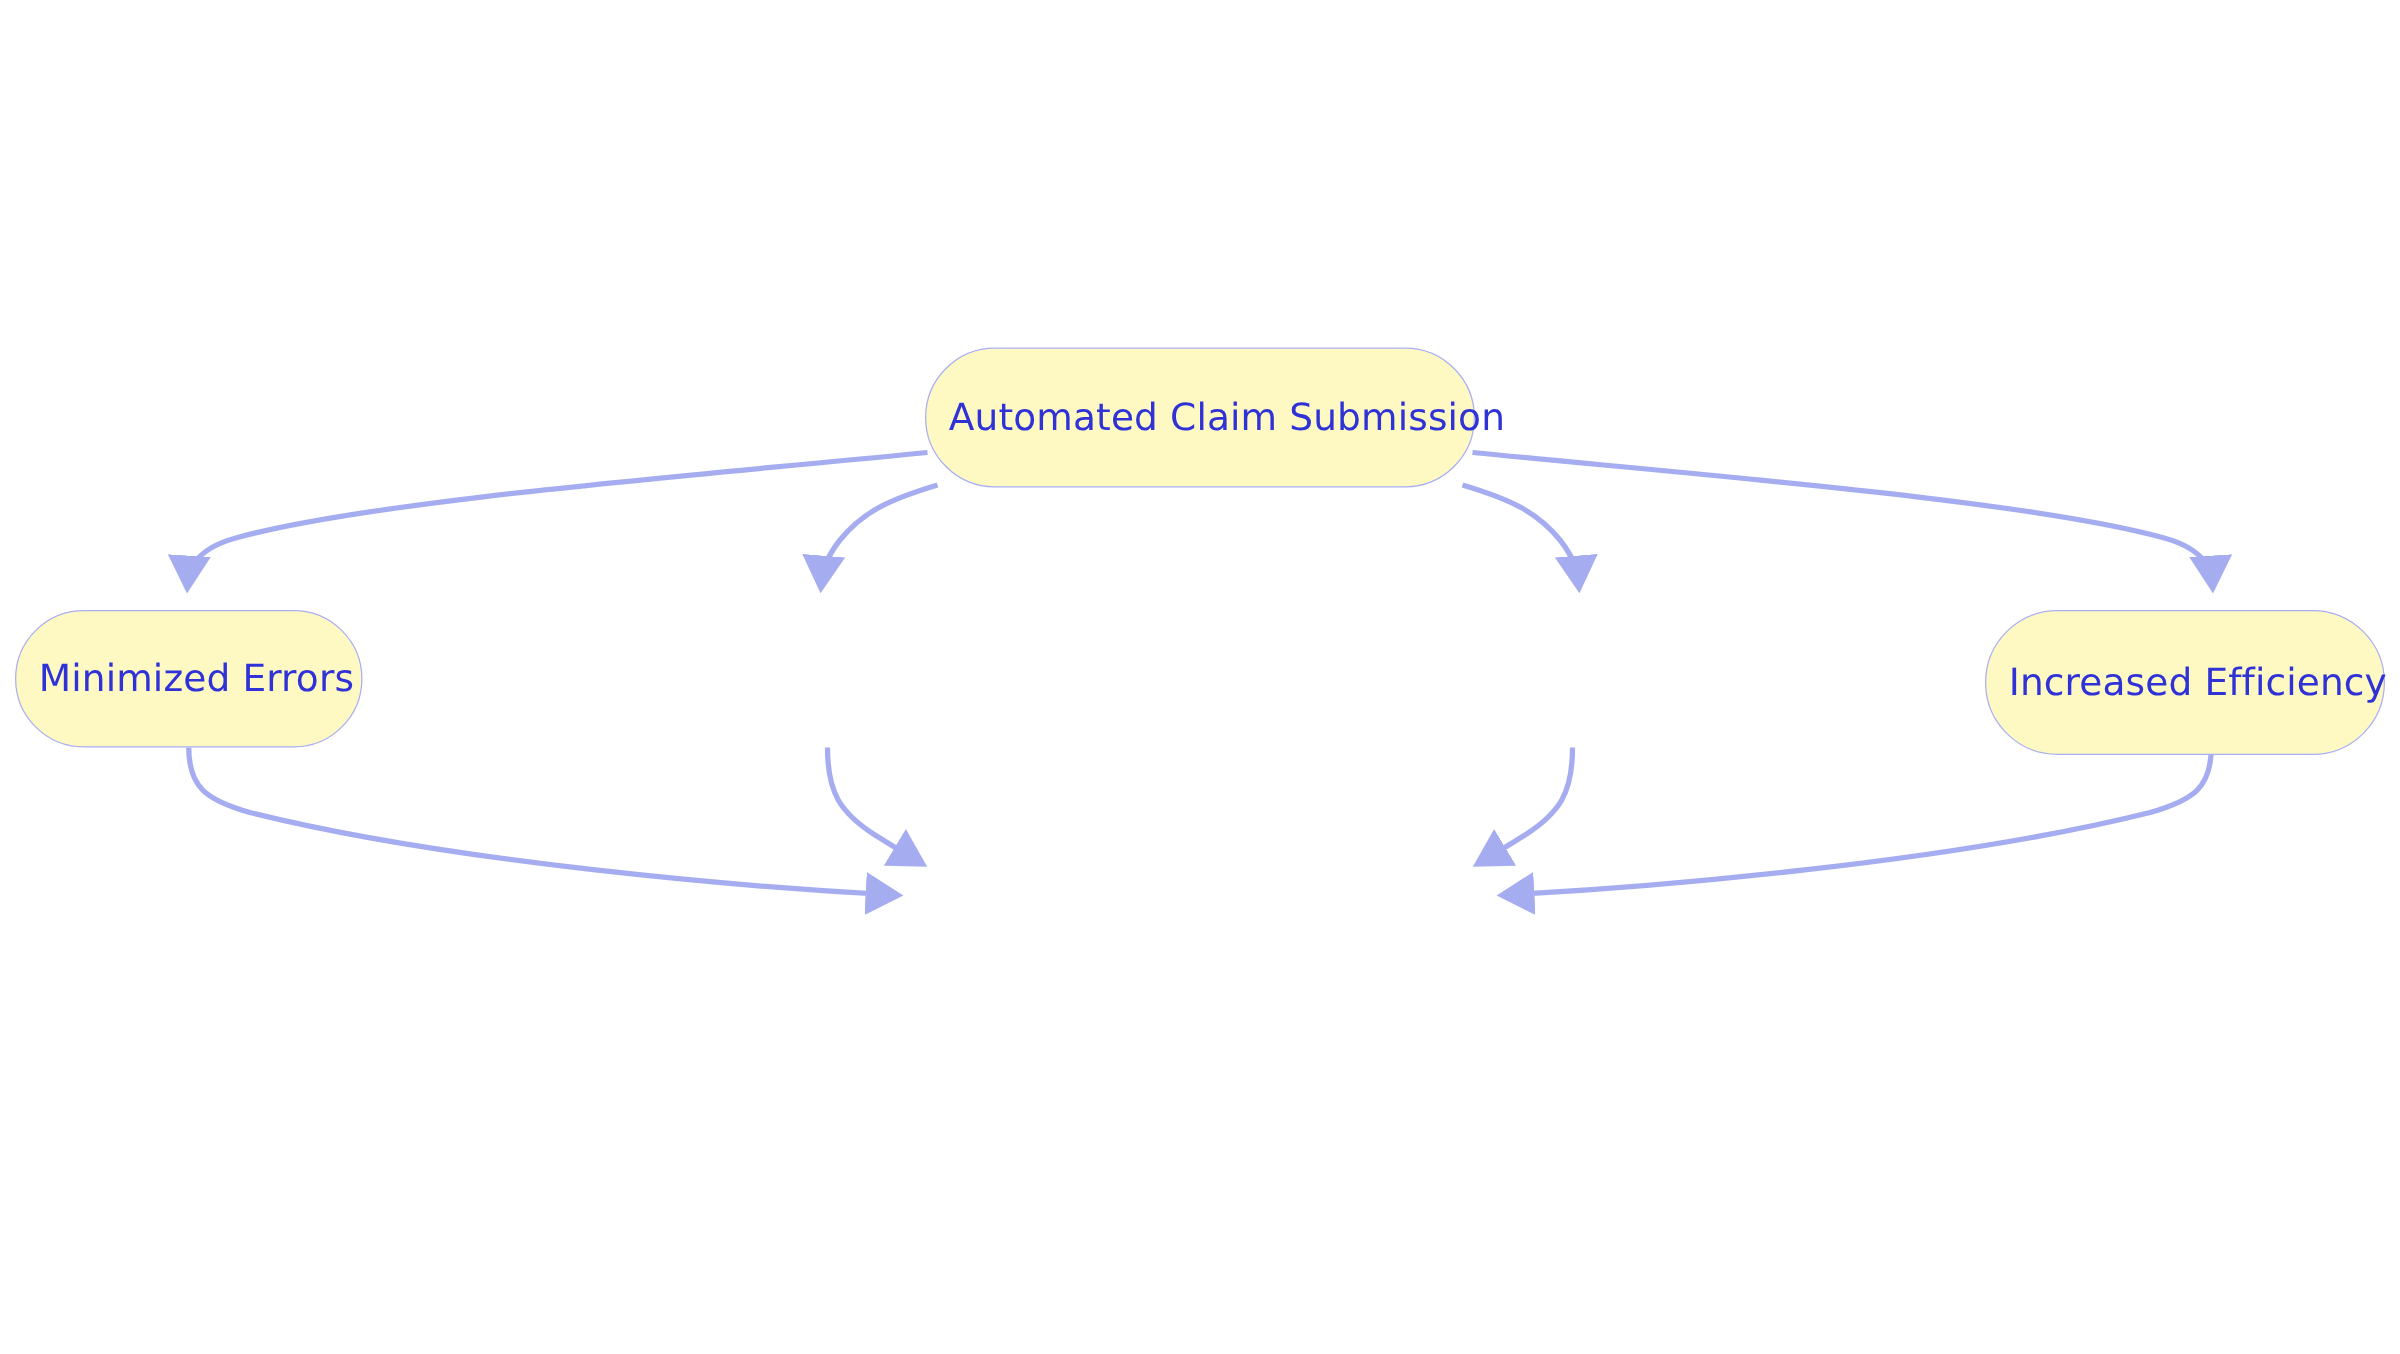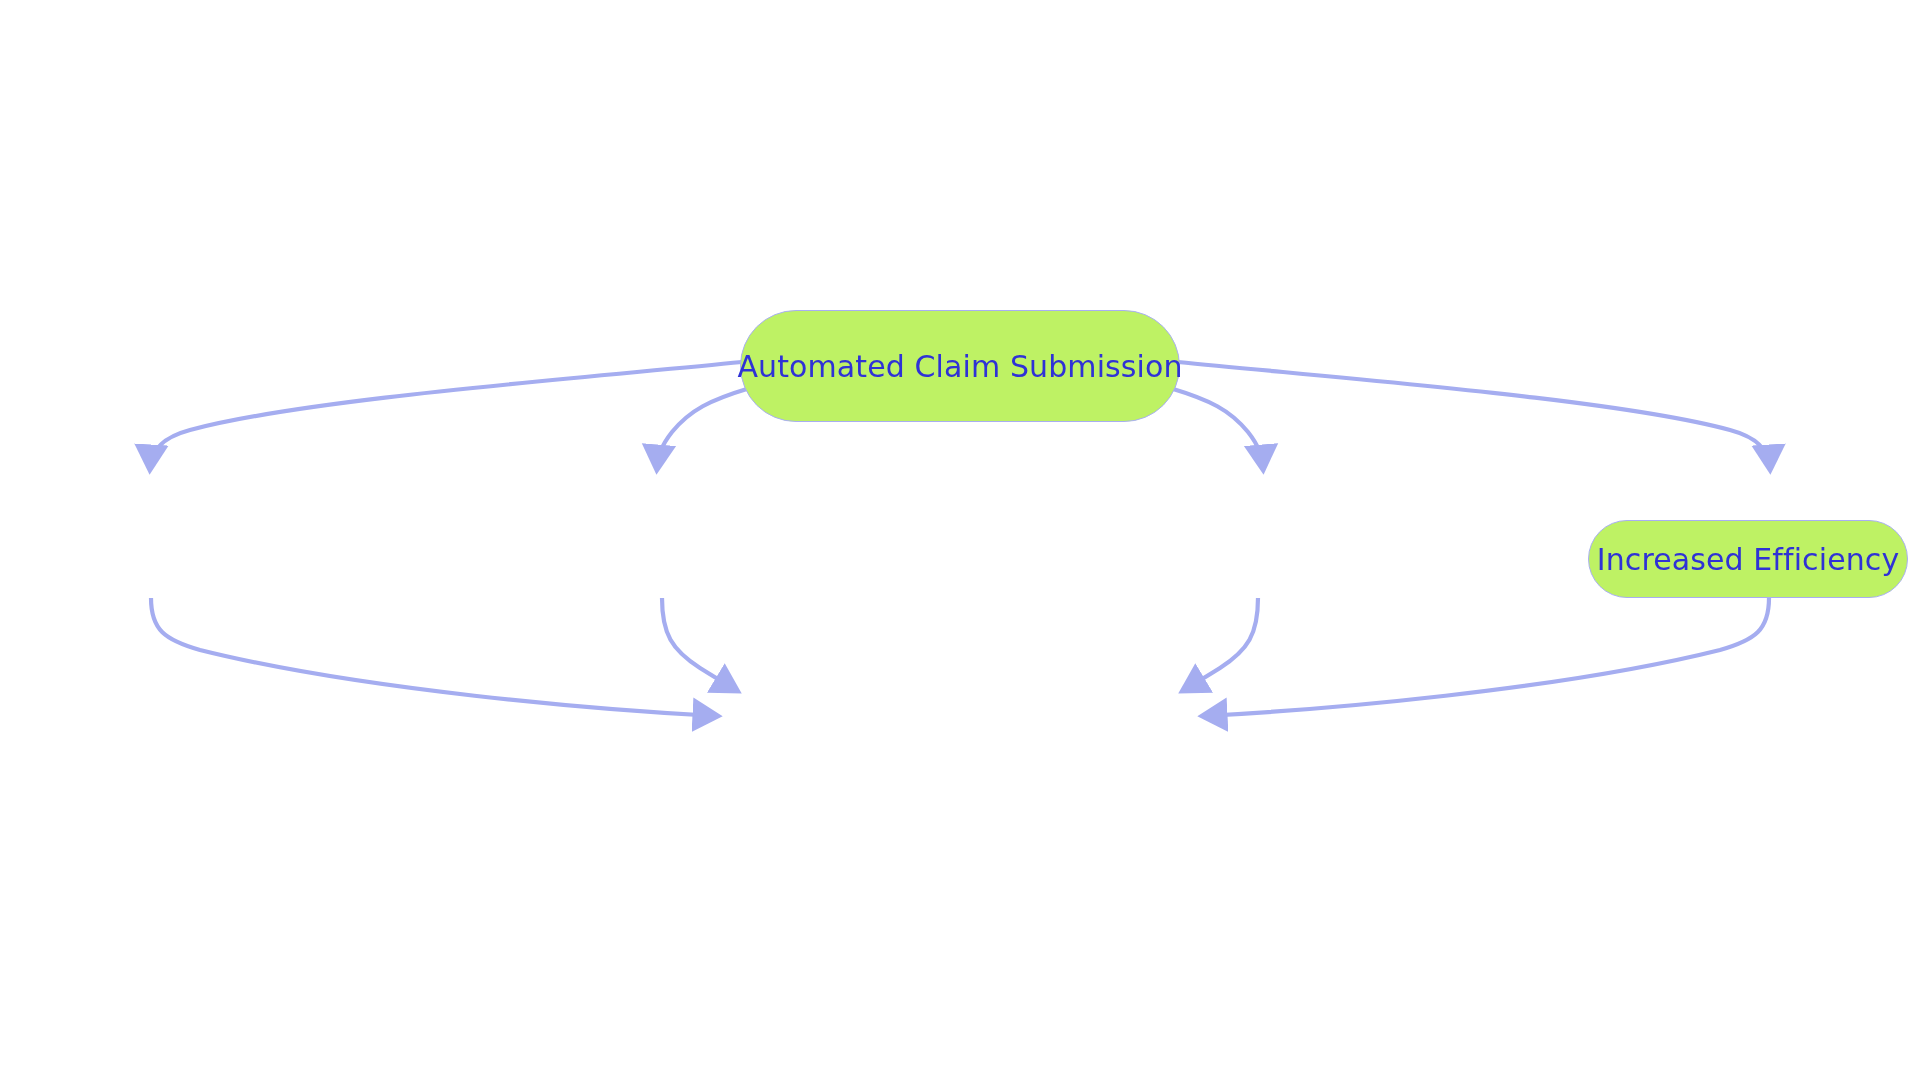--- a/index.html
+++ b/index.html
@@ -24,33 +24,32 @@
     top: 0;
     width: 1920px;
     height: 1083px;
     pointer-events: none;
   }
   .node {
     position: absolute;
     box-sizing: border-box;
     display: flex;
     align-items: center;
-    justify-content: center;
+    justify-content: flex-start;
     text-align: center;
     border-radius: 999px;
-    background: #bef264;
+    background: #fef9c3;
     border: 1.6px solid #a9aff2;
     color: #2f32d6;
     font-size: 30px;
     font-weight: 400;
     letter-spacing: 0.1px;
     line-height: 1.1;
     white-space: nowrap;
     padding: 0 18px;
-    margin-top: 32px;
   }
   .node-label {
     display: block;
   }
 </style>
 </head>
 <body>
 
 <div id="diagram-root">
 
@@ -78,21 +77,24 @@
       <path d="M 1258 598 C 1258 634 1248 650 1220 668 C 1204 678 1194 684 1184 690"></path>
 
       <path d="M 1769 598 C 1769 630 1755 640 1720 650 C 1560 690 1320 710 1204 716"></path>
     </g>
   </svg>
 
   <div class="node" style="left:740px; top:278px; width:440px; height:112px;">
     <span class="node-label">Automated Claim Submission</span>
   </div>
 
+  <div class="node" style="left:12px; top:488px; width:278px; height:110px;">
+    <span class="node-label">Minimized Errors</span>
+  </div>
 
 
 
-  <div class="node" style="left:1588px; top:488px; width:320px; height:78px;">
+  <div class="node" style="left:1588px; top:488px; width:320px; height:116px;">
     <span class="node-label">Increased Efficiency</span>
   </div>
 
 
 </div>
 
 </body></html>

